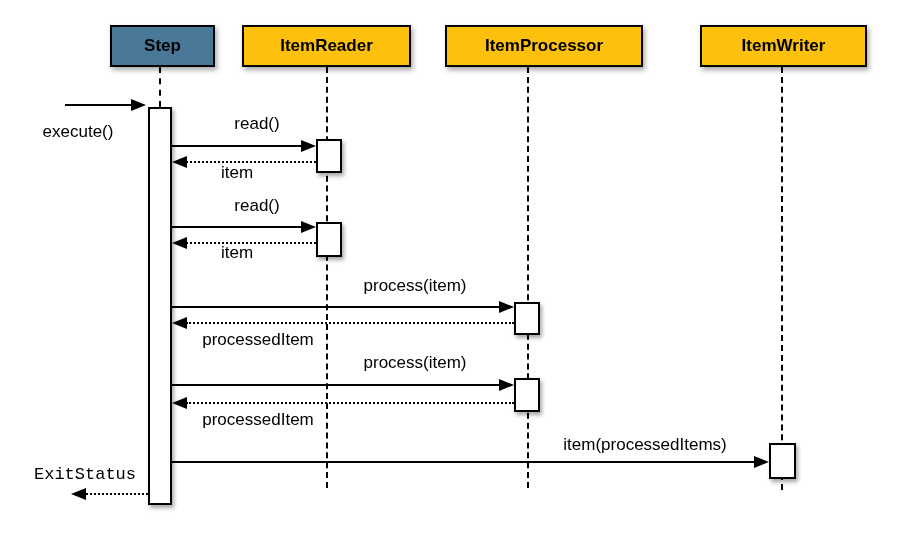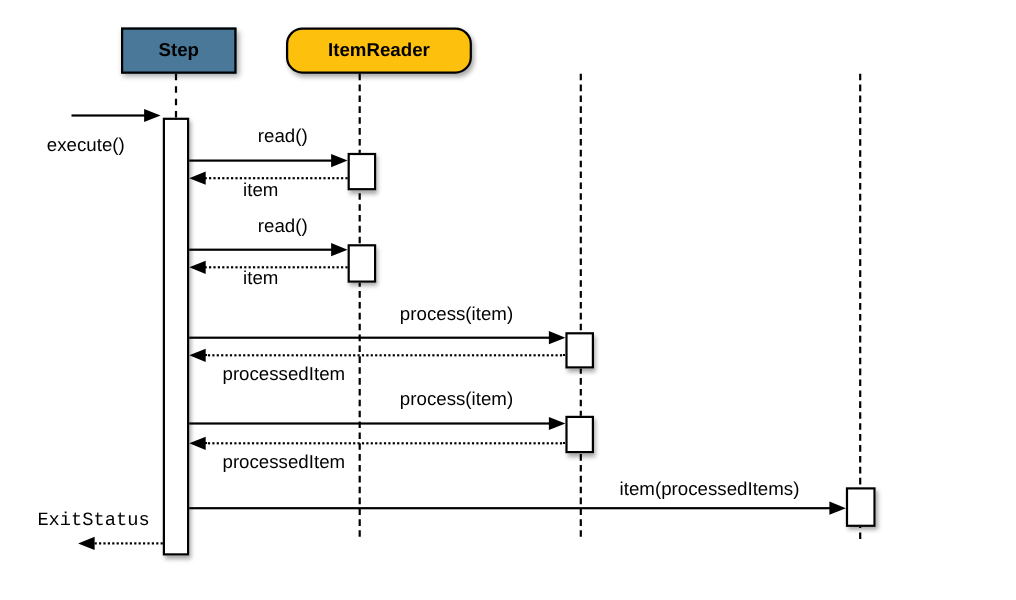--- a/index.html
+++ b/index.html
@@ -49,22 +49,28 @@
 <div id="canvas">
 
   <div class="lifeline" style="left:159px; top:67px;  height:40px;"></div>
   <div class="lifeline" style="left:326px; top:67px;  height:421px;"></div>
   <div class="lifeline" style="left:527px; top:67px;  height:421px;"></div>
   <div class="lifeline" style="left:781px; top:67px;  height:423px;"></div>
 
   <div class="actor actor-step" style="left:110px; width:105px;">
     <span>Step</span>
   </div>
-  <div class="actor actor-component" style="left:260px; width:169px;border-radius:15px;">
+  <div class="actor actor-component" style="left:242px; width:169px;">
     <span>ItemReader</span>
+  </div>
+  <div class="actor actor-component" style="left:445px; width:198px;">
+    <span>ItemProcessor</span>
+  </div>
+  <div class="actor actor-component" style="left:700px; width:167px;">
+    <span>ItemWriter</span>
   </div>
 
   <div class="activation" style="left:148px; top:107px; width:24px; height:398px;"></div>
   <div class="activation" style="left:316px; top:139px; width:26px; height:34px;"></div>
   <div class="activation" style="left:316px; top:222px; width:26px; height:35px;"></div>
   <div class="activation" style="left:514px; top:302px; width:26px; height:33px;"></div>
   <div class="activation" style="left:514px; top:378px; width:26px; height:34px;"></div>
   <div class="activation" style="left:769px; top:443px; width:27px; height:36px;"></div>
 
   <div>

